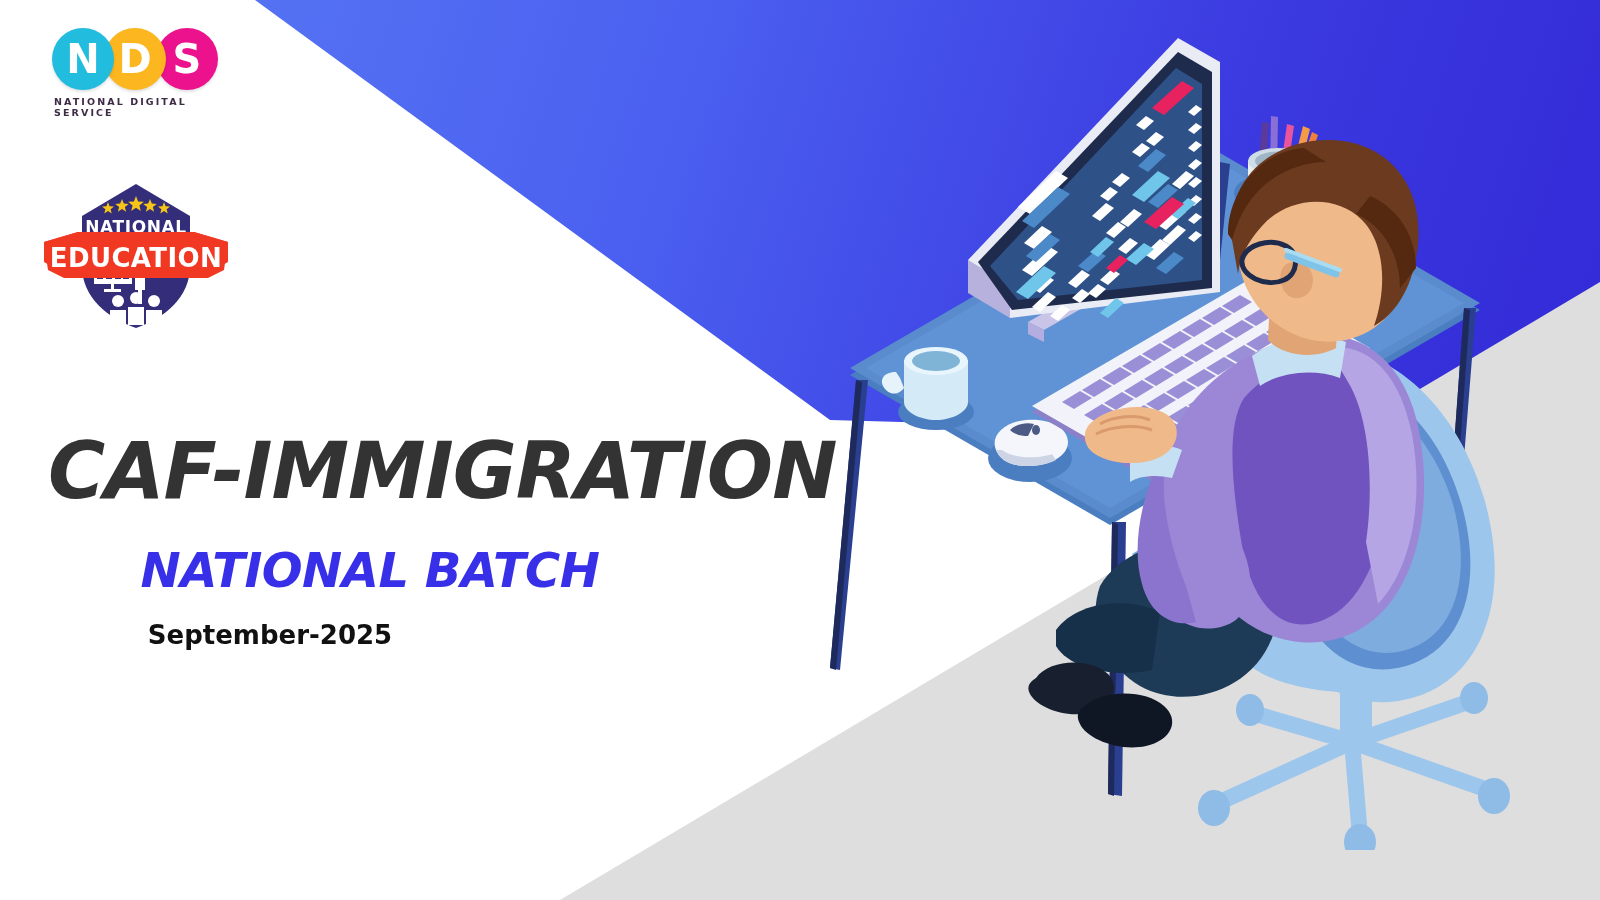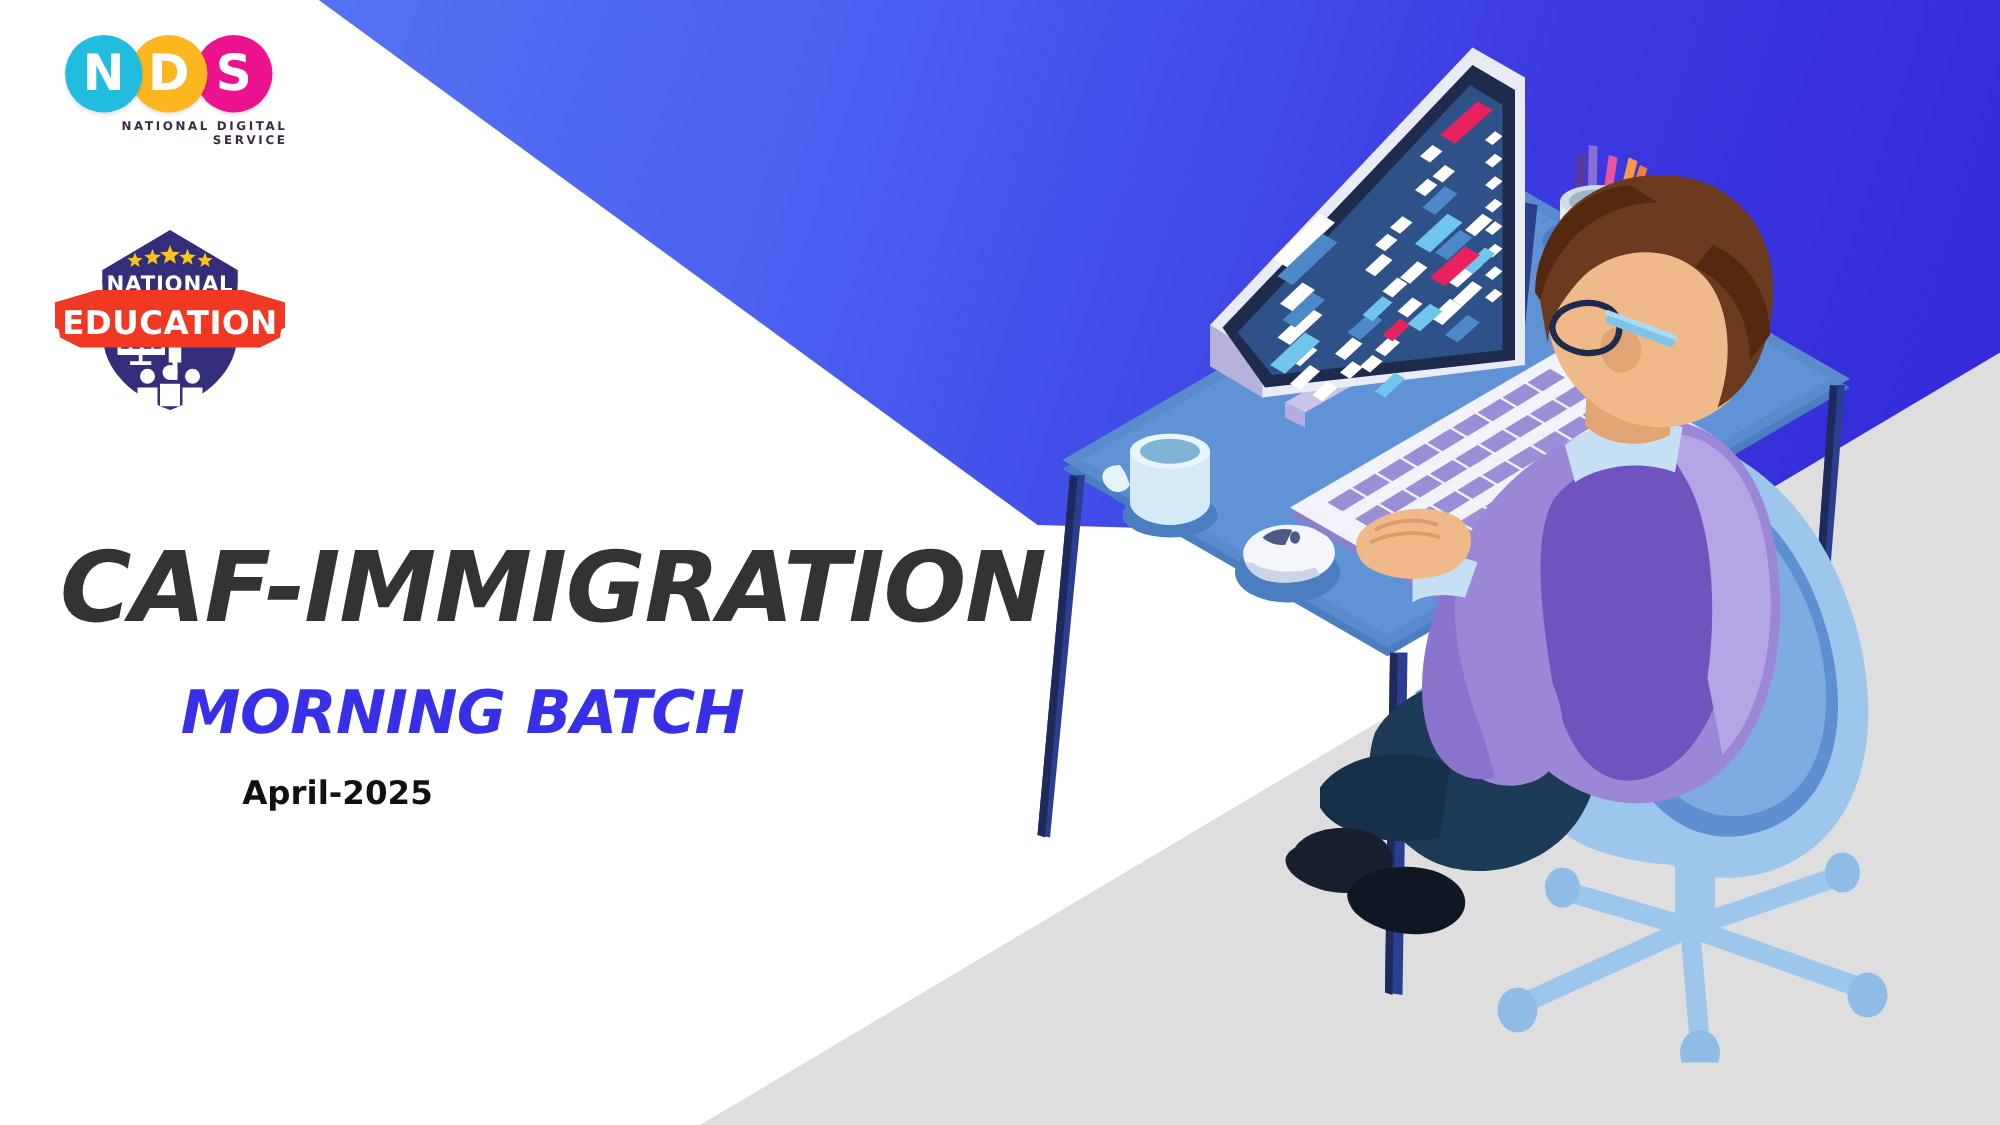--- a/index.html
+++ b/index.html
@@ -69,21 +69,21 @@
     box-shadow: 0 2px 3px rgba(0,0,0,0.12);
   }
   .nds-dot.n { left: 0px;  background: #22bcde; z-index: 3; }
   .nds-dot.d { left: 52px; background: #fbb620; z-index: 2; }
   .nds-dot.s { left: 104px;background: #ec118c; z-index: 1; }
   .nds-sub {
     position: absolute;
     left: 2px;
     top: 68px;
     width: 176px;
-    text-align: right;
+    text-align: left;
     font-size: 9.5px;
     letter-spacing: 2.1px;
     color: #3d2b45;
     font-weight: bold;
     font-family: "DejaVu Sans", sans-serif;
   }
 
   
   .edu-badge {
     position: absolute;
@@ -221,22 +221,22 @@
       </g>
 
       <path d="M6 84 L40 74 L156 74 L190 84 L190 104 L176 112 L176 100 L20 100 L20 112 L6 104 Z" fill="#f03823"></path>
       <path d="M6 84 L40 74 L156 74 L190 84 L186 112 L170 120 L26 120 L10 112 Z" fill="#f03823"></path>
       <text x="98" y="109" text-anchor="middle" fill="#ffffff" font-family="DejaVu Sans, sans-serif" font-size="26" font-weight="bold" letter-spacing="0.4">EDUCATION</text>
     </svg>
   </div>
 
   <div class="headline-wrap">
     <h1 class="headline">CAF-IMMIGRATION</h1>
-    <div class="subhead">MORNING BATCH</div>
-    <div class="datetext">April-2025</div>
+    <div class="subhead">NATIONAL BATCH</div>
+    <div class="datetext">September-2025</div>
   </div>
 
   <div class="illustration">
     <svg class="illo-svg" viewBox="0 0 740 820">
 
       <g>
         <path d="M50 345 L420 130 L680 280 L310 495 Z" fill="#4a7ec0"></path>
         <path d="M50 338 L420 123 L680 273 L310 488 Z" fill="#5a8ccd"></path>
         <path d="M66 338 L420 133 L664 273 L310 478 Z" fill="#5f93d6"></path>
 

